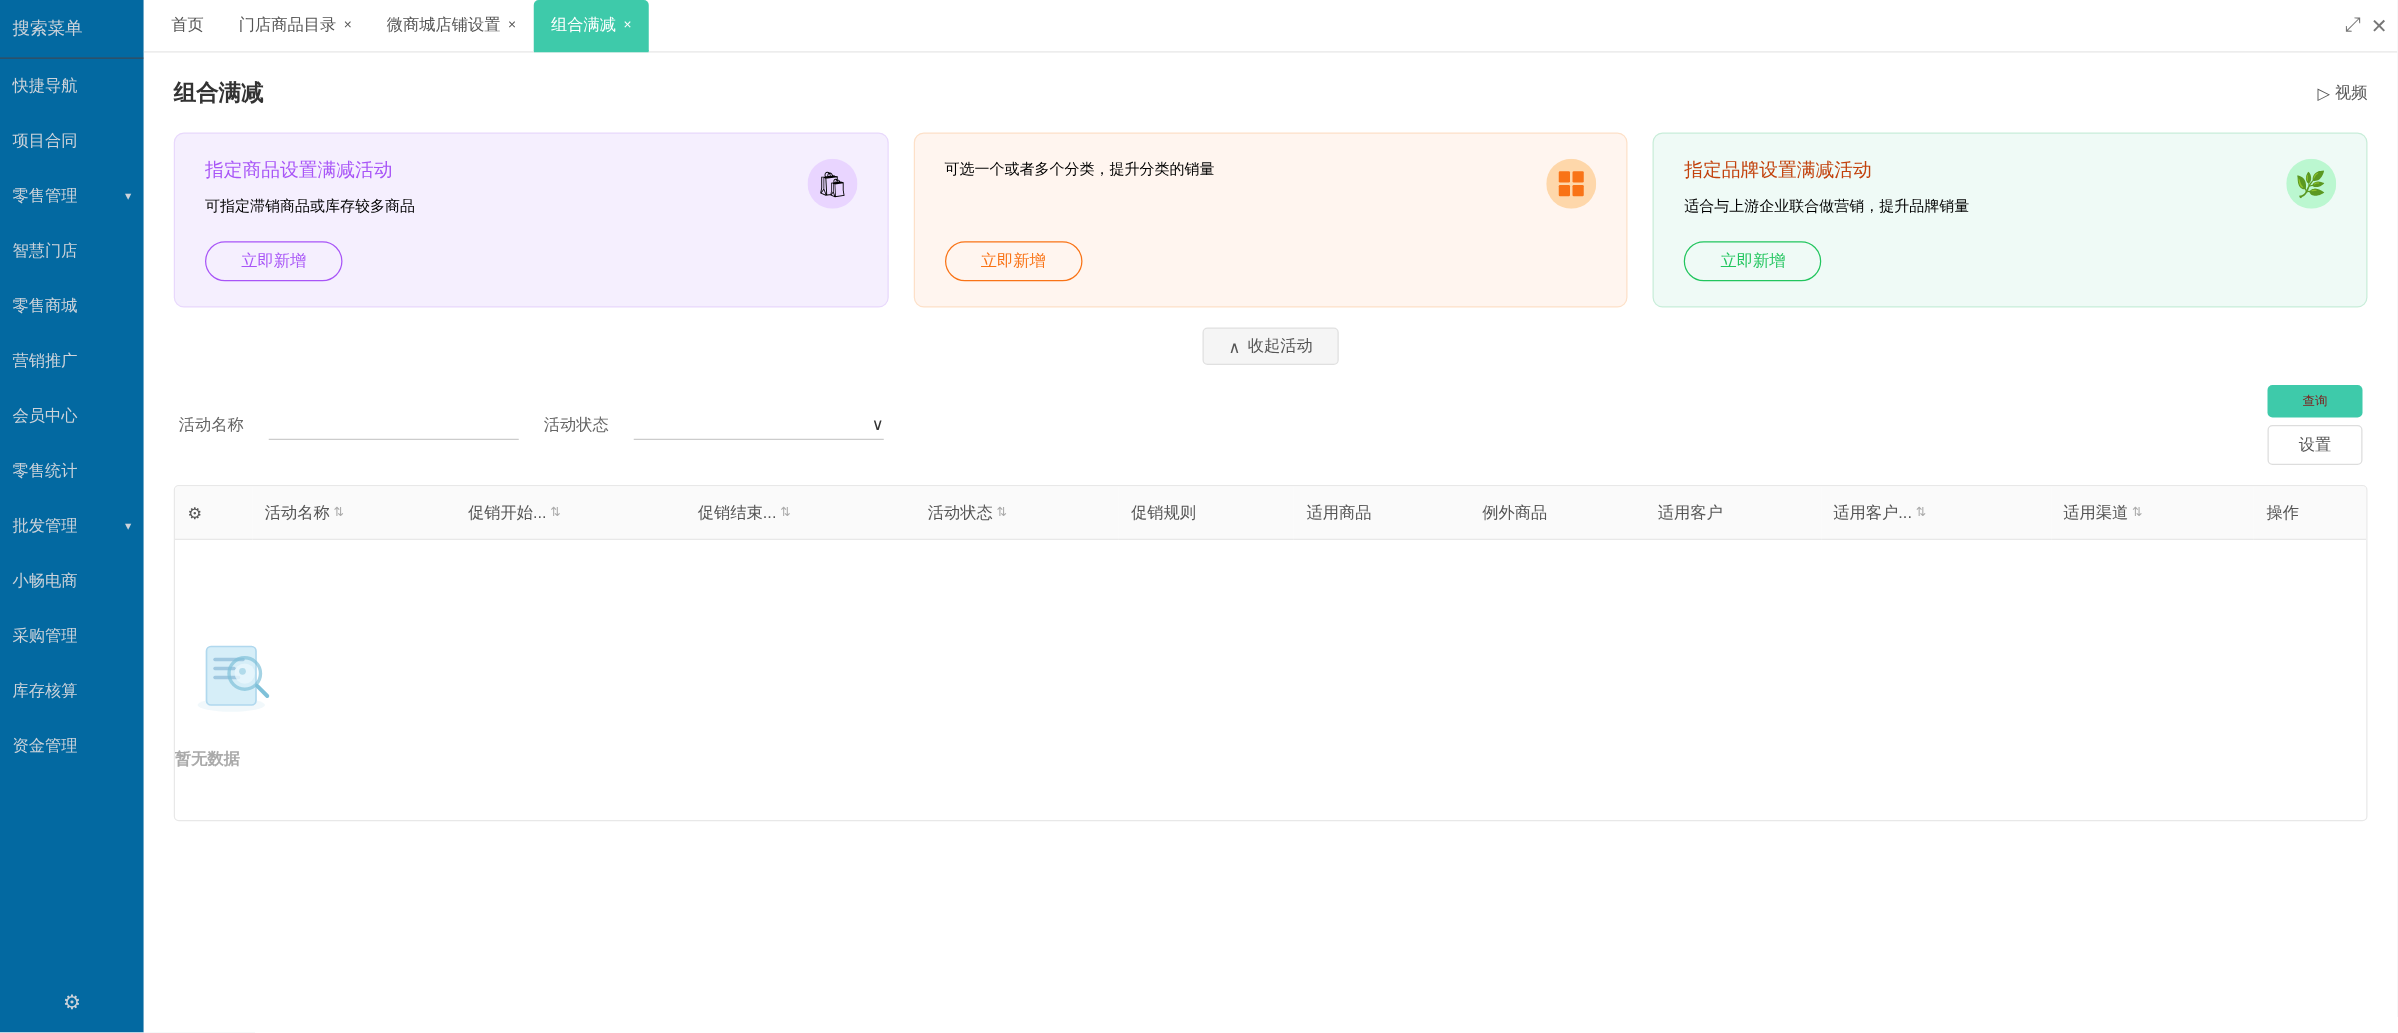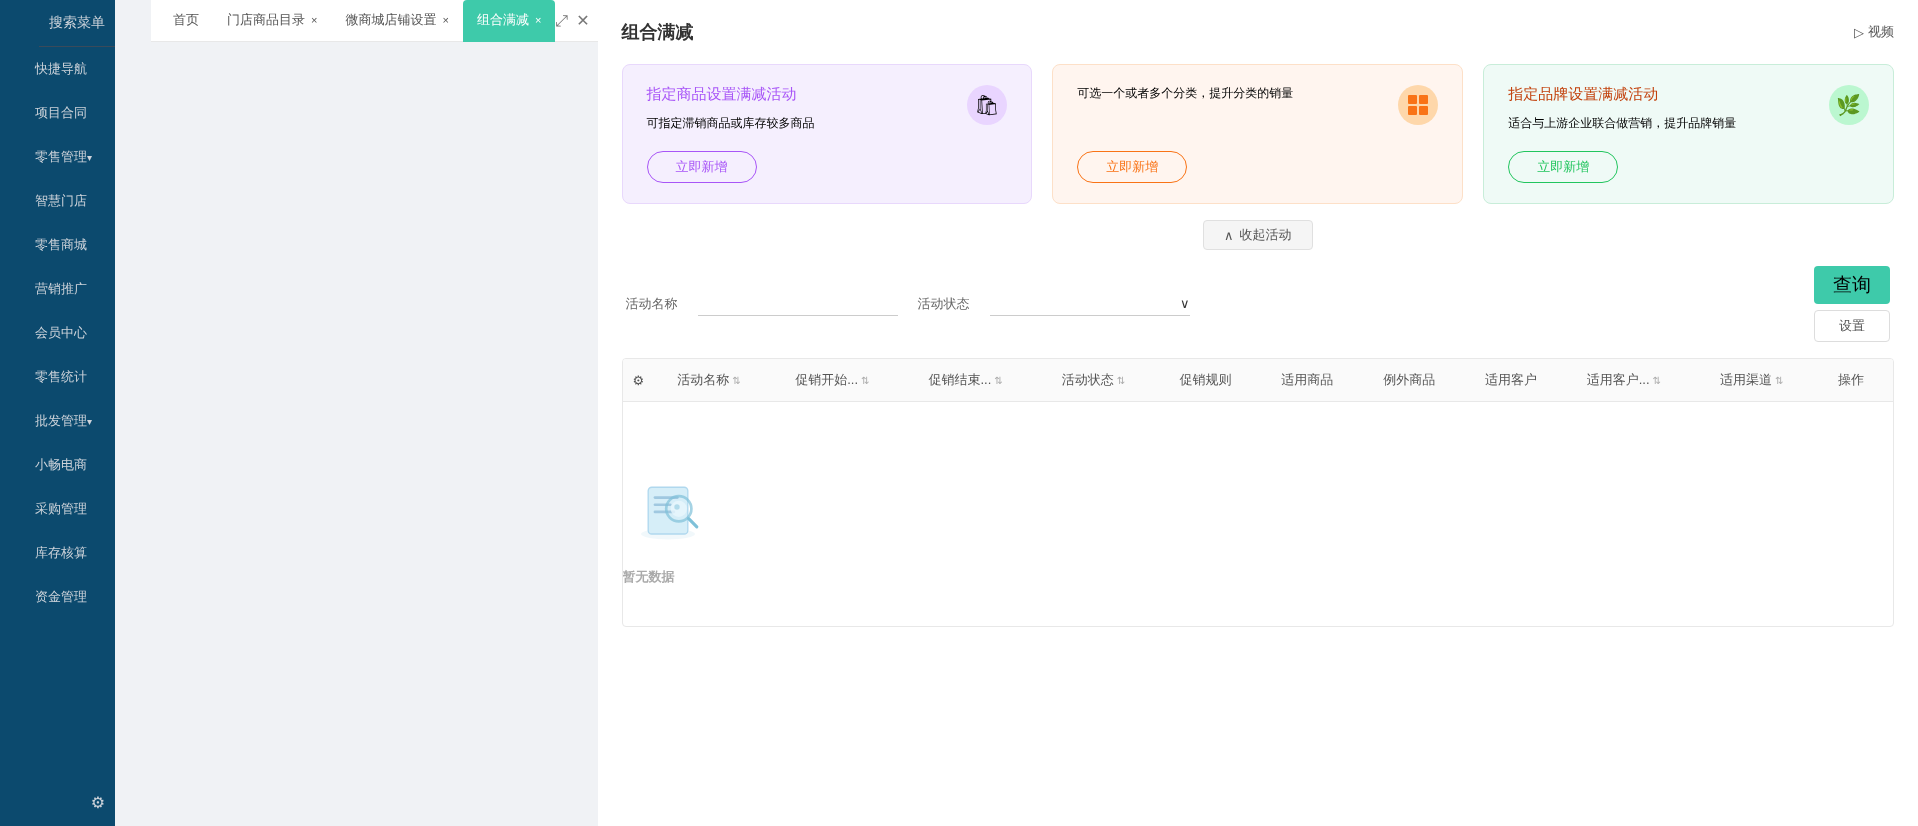--- a/index.html
+++ b/index.html
@@ -1,37 +1,36 @@
 <!DOCTYPE html>
 <html><head>
   <meta charset="utf-8">
   <style>
     * { box-sizing: border-box; margin: 0; padding: 0; }
     body { font-family: 'Microsoft YaHei', Arial, sans-serif; font-size: 13px; color: #333; display: flex; height: 826px; overflow: hidden; background: #f0f2f5; }
 
     
     .sidebar {
       width: 115px;
-      background: #0c4a6e;
+      background: #0369a1;
       color: #cdd3da;
       display: flex;
       flex-direction: column;
       height: 100%;
       flex-shrink: 0;
-      align-items: flex-end;
     }
     .sidebar-search {
       padding: 14px 10px;
       font-size: 14px;
       color: #cdd3da;
       cursor: pointer;
       border-bottom: 1px solid #3a4a5a;
     }
     .sidebar-item {
-      padding: 13px 23px;
+      padding: 13px 10px;
       font-size: 13px;
       cursor: pointer;
       color: #cdd3da;
       display: flex;
       align-items: center;
       justify-content: space-between;
     }
     .sidebar-item .arrow { font-size: 10px; }
     .sidebar-bottom {
       margin-top: auto;
@@ -39,24 +38,23 @@
       cursor: pointer;
       color: #cdd3da;
       font-size: 16px;
       text-align: center;
     }
 
     
     .main {
       flex: 1;
       display: flex;
-      flex-direction: row;
+      flex-direction: column;
       background: #f0f2f5;
       overflow: hidden;
-      margin-left: 36px;
     }
 
     
     .tab-bar {
       background: #fff;
       display: flex;
       align-items: center;
       border-bottom: 1px solid #e8e8e8;
       padding: 0 8px;
       height: 42px;
@@ -220,26 +218,26 @@
     }
     .filter-select-text { font-size: 13px; color: #666; }
     .filter-actions {
       margin-left: auto;
       display: flex;
       flex-direction: column;
       gap: 6px;
     }
     .btn-primary {
       background: #3ecaaa;
-      color: #000000;
+      color: #7f1d1d;
       border: none;
       border-radius: 4px;
       padding: 6px 15px;
       cursor: pointer;
-      font-size: 19px;
+      font-size: 10px;
     }
     .btn-secondary {
       background: #fff;
       color: #555;
       border: 1px solid #ddd;
       border-radius: 4px;
       padding: 6px 24px;
       cursor: pointer;
       font-size: 13px;
     }

